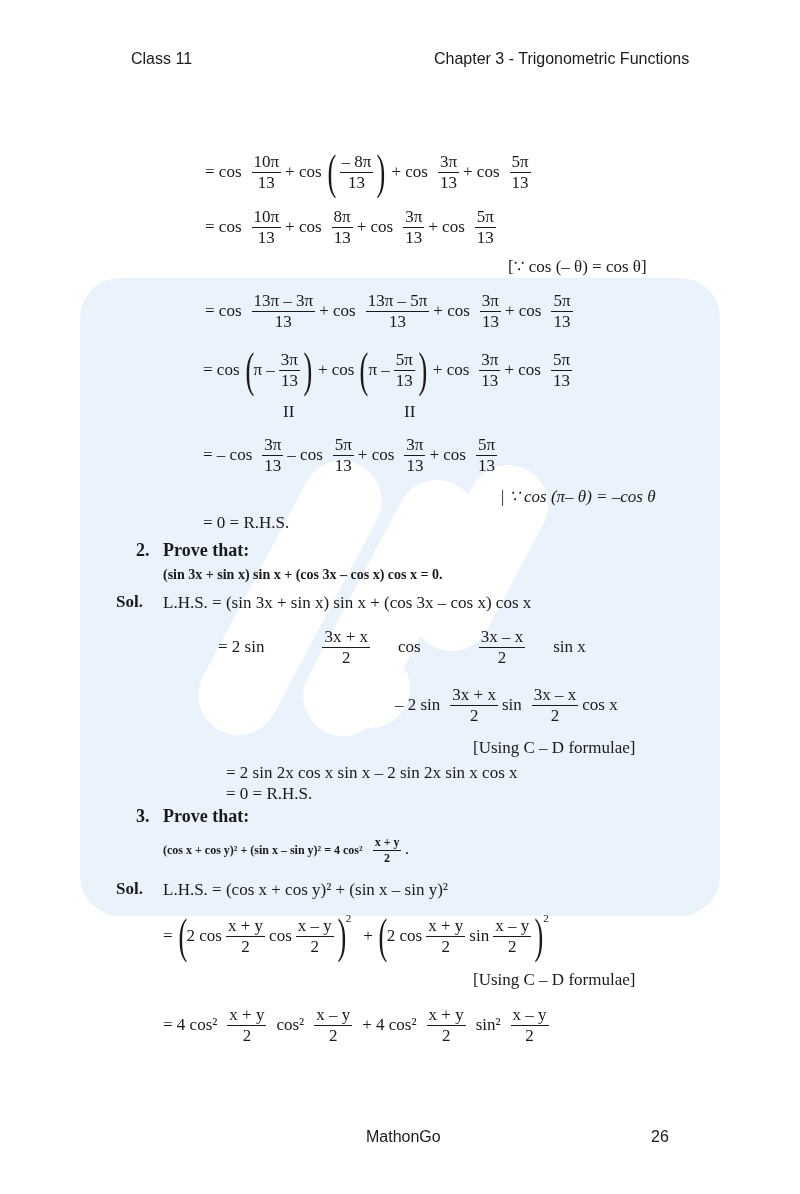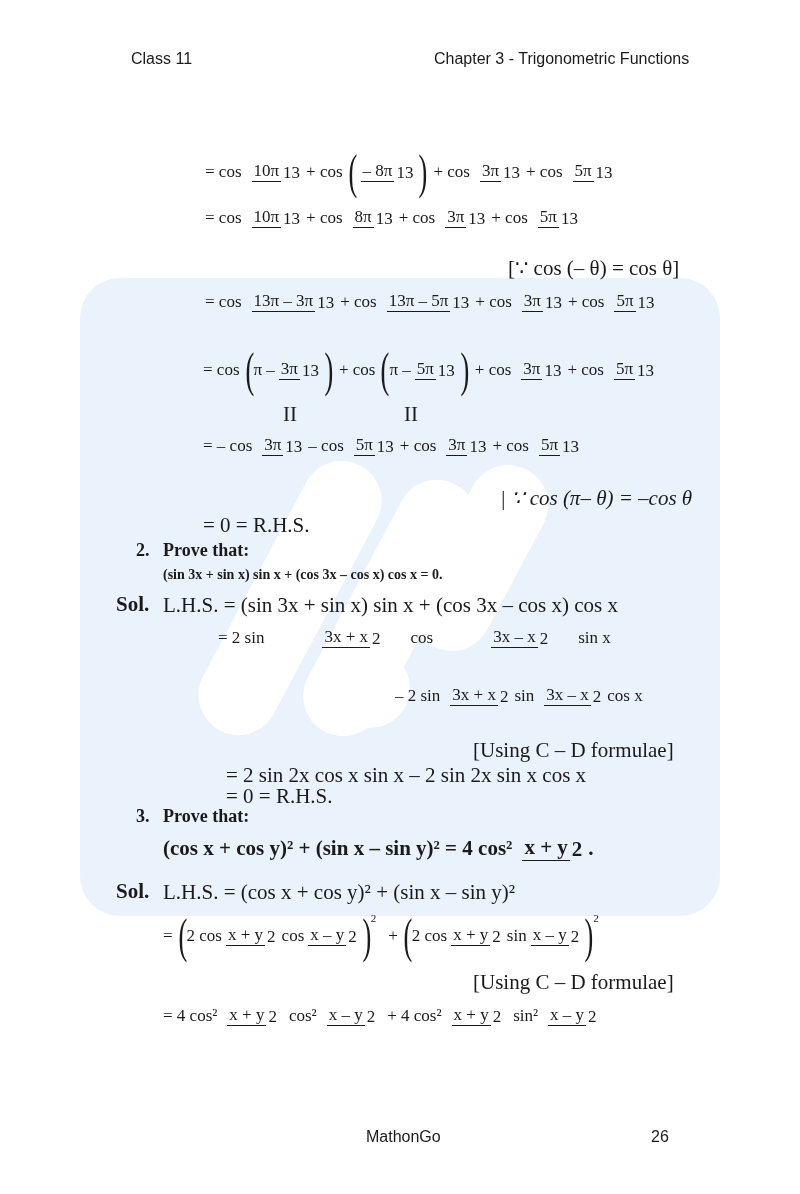--- a/index.html
+++ b/index.html
@@ -5,28 +5,28 @@
   html, body { margin:0; padding:0; }
   body { width:800px; height:1194px; background:#ffffff; position:relative; overflow:hidden;
          font-family:"Liberation Serif","DejaVu Serif",serif; color:#1a1a1a; }
   .hdr { position:absolute; font-family:"Liberation Sans","DejaVu Sans",sans-serif; font-size:16px; color:#1a1a1a; }
   .wm-box { position:absolute; left:80px; top:278px; width:640px; height:638px; background:#eaf2fc; border-radius:40px; overflow:hidden; }
   .wm-stripe { position:absolute; background:#ffffff; border-radius:40px; transform:rotate(28deg); transform-origin:center; }
   .wm-dot { position:absolute; background:#ffffff; border-radius:50%; }
   .line { position:absolute; font-size:17px; white-space:nowrap; display:flex; align-items:center; }
   .line > * { flex:none; }
   .sp { display:inline-block; width:6px; }
-  .frac { display:inline-flex; flex-direction:row; align-items:center; vertical-align:middle; margin:0 4px; line-height:1.05; }
+  .frac { display:inline-flex; flex-direction:column; align-items:center; vertical-align:middle; margin:0 4px; line-height:1.05; }
   .frac .num { padding:0 2px 1px 2px; border-bottom:1px solid #1a1a1a; }
   .frac .den { padding:1px 2px 0 2px; }
   .big-paren { font-size:48px; font-weight:100; line-height:1; transform:scaleX(0.55); display:inline-block; margin:0 -4px; }
   .b { font-weight:bold; }
   sup { font-size:11px; }
   .sol { font-weight:bold; font-size:18px; }
-  .note { position:absolute; font-size:21px; white-space:nowrap; }
+  .note { position:absolute; font-size:17px; white-space:nowrap; }
 </style>
 </head>
 <body>
 
 <div class="hdr" style="left:131px; top:50px;">Class 11</div>
 <div class="hdr" style="left:434px; top:50px;">Chapter 3 - Trigonometric Functions</div>
 
 <div class="wm-box">
   <div class="wm-stripe" style="left:170px; top:170px; width:80px; height:300px;"></div>
   <div class="wm-stripe" style="left:270px; top:190px; width:80px; height:280px;"></div>
@@ -224,21 +224,21 @@
     </span>
   <span>cos x</span>
 </div>
 
 <div class="note" style="left:473px; top:738px;">[Using C – D formulae]</div>
 <div class="note" style="left:226px; top:763px;">= 2 sin 2x cos x sin x – 2 sin 2x sin x cos x</div>
 <div class="note" style="left:226px; top:784px;">= 0 = R.H.S.</div>
 
 <div class="note b" style="left:136px; top:806px; font-size:18px;">3.</div>
 <div class="note b" style="left:163px; top:806px; font-size:18px;">Prove that:</div>
-<div class="line b" style="left:163px; top:836px; font-size:21px;">
+<div class="line b" style="left:163px; top:836px; font-size:12px;">
   <span>(cos x + cos y)² + (sin x – sin y)² = 4 cos²</span>
   <span class="frac" style="margin-left:10px;">
       <span class="num">x + y</span>
       <span class="den">2</span>
     </span>
   <span>.</span>
 </div>
 <div class="note sol" style="left:116px; top:879px;">Sol.</div>
 <div class="note" style="left:163px; top:880px;">L.H.S. = (cos x + cos y)² + (sin x – sin y)²</div>
 

